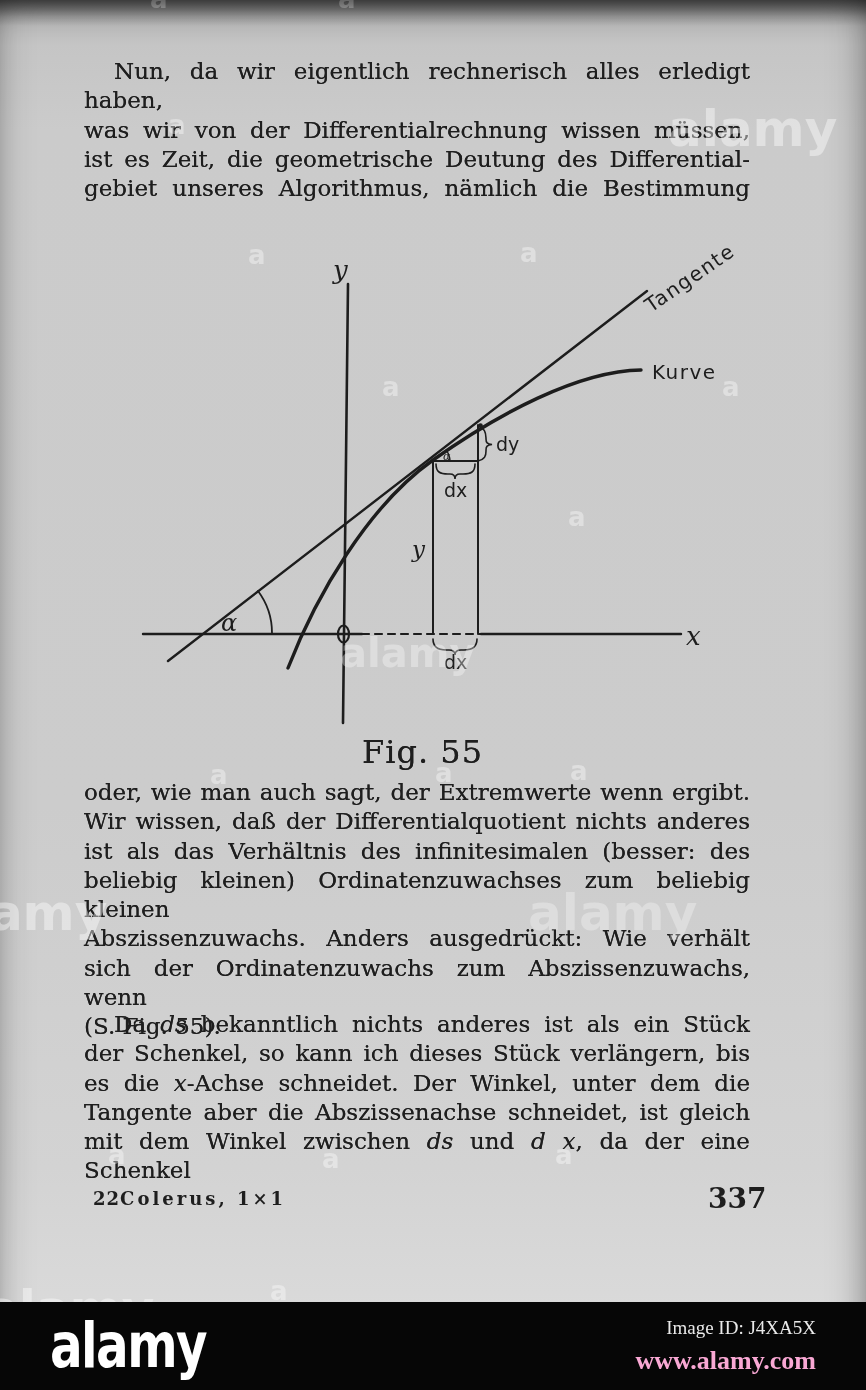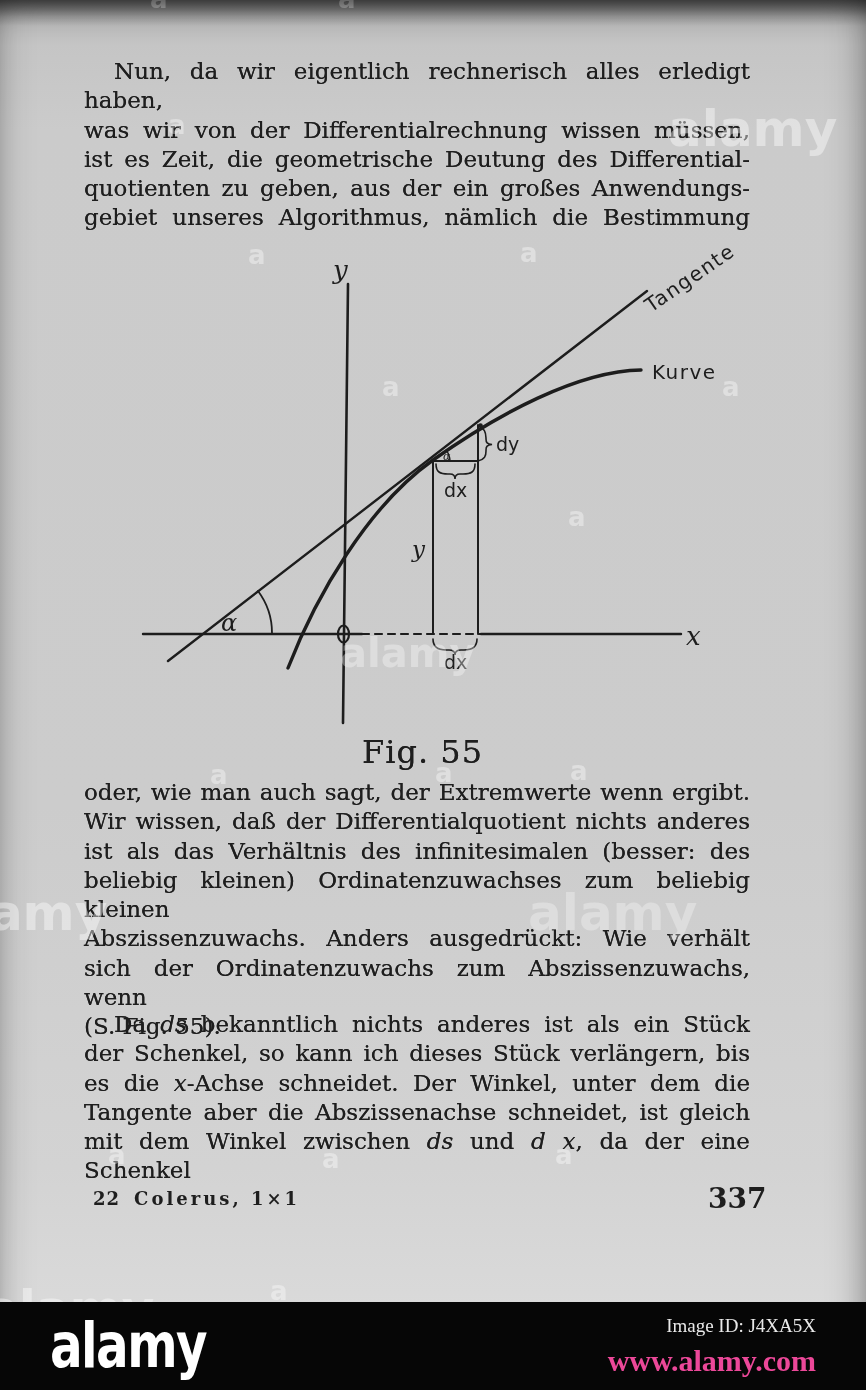--- a/index.html
+++ b/index.html
@@ -30,21 +30,21 @@
   .figure-svg{position:absolute;left:0;top:0;width:866px;height:1390px;pointer-events:none;}
   .caption{
     position:absolute;left:350px;top:733px;width:145px;
     text-align:center;font-size:32px;letter-spacing:1px;
     text-shadow:0 0 .6px rgba(25,25,25,.85);
   }
   .footer-left{
     position:absolute;left:93px;top:1188px;
     font-size:18px;font-weight:bold;
   }
-  .footer-left .num{letter-spacing:1px;margin-right:14px;}
+  .footer-left .num{letter-spacing:1px;}
   .footer-left .book{letter-spacing:3px;}
   .page-number{
     position:absolute;left:708px;top:1182px;width:50px;
     font-size:28px;font-weight:bold;text-align:left;
   }
   
   .wm{
     position:absolute;z-index:5;pointer-events:none;
     font-family:"DejaVu Sans", sans-serif;font-weight:700;
     color:rgba(255,255,255,.42);
@@ -65,32 +65,31 @@
     display:flex;align-items:center;justify-content:space-between;
     padding:0 50px;box-sizing:border-box;
     font-family:"DejaVu Sans", sans-serif;
   }
   .banner .logo{
     font-weight:700;font-size:62px;color:#fff;line-height:1;
     transform:scaleX(.78);transform-origin:left center;letter-spacing:-2px;
   }
   .banner-right{text-align:right;font-family:Liberation Serif, serif;}
   .banner-id{font-size:19px;color:#e9e9e9;margin-bottom:7px;}
-  .banner-url{font-size:30px;font-weight:700;color:#ec4899;}
+  .banner-url{font-size:26px;font-weight:700;color:#f9a8d4;}
 </style>
 </head>
 <body>
 
 <div class="page">
 
   <section class="para" style="top:57px">
     <div class="line indent"><span>Nun, da wir eigentlich rechnerisch alles erledigt haben,</span></div>
     <div class="line"><span>was wir von der Differentialrechnung wissen müssen,</span></div>
     <div class="line"><span>ist es Zeit, die geometrische Deutung des Differential-</span></div>
-    <div class="line"><span>quotienten zu geben, aus der ein großes Anwendungs-</span></div>
     <div class="line"><span>gebiet unseres Algorithmus, nämlich die Bestimmung</span></div>
   </section>
 
   <svg class="figure-svg" viewBox="0 0 866 1390">
     <g stroke="#1d1d1d" fill="none" stroke-linecap="round">
 
       <path d="M348,284 L343,723" stroke-width="2.6"></path>
 
       <path d="M143,634 L362,634" stroke-width="2.4"></path>
       <path d="M362,634 L481,634" stroke-width="2.2" stroke-dasharray="7 6"></path>

